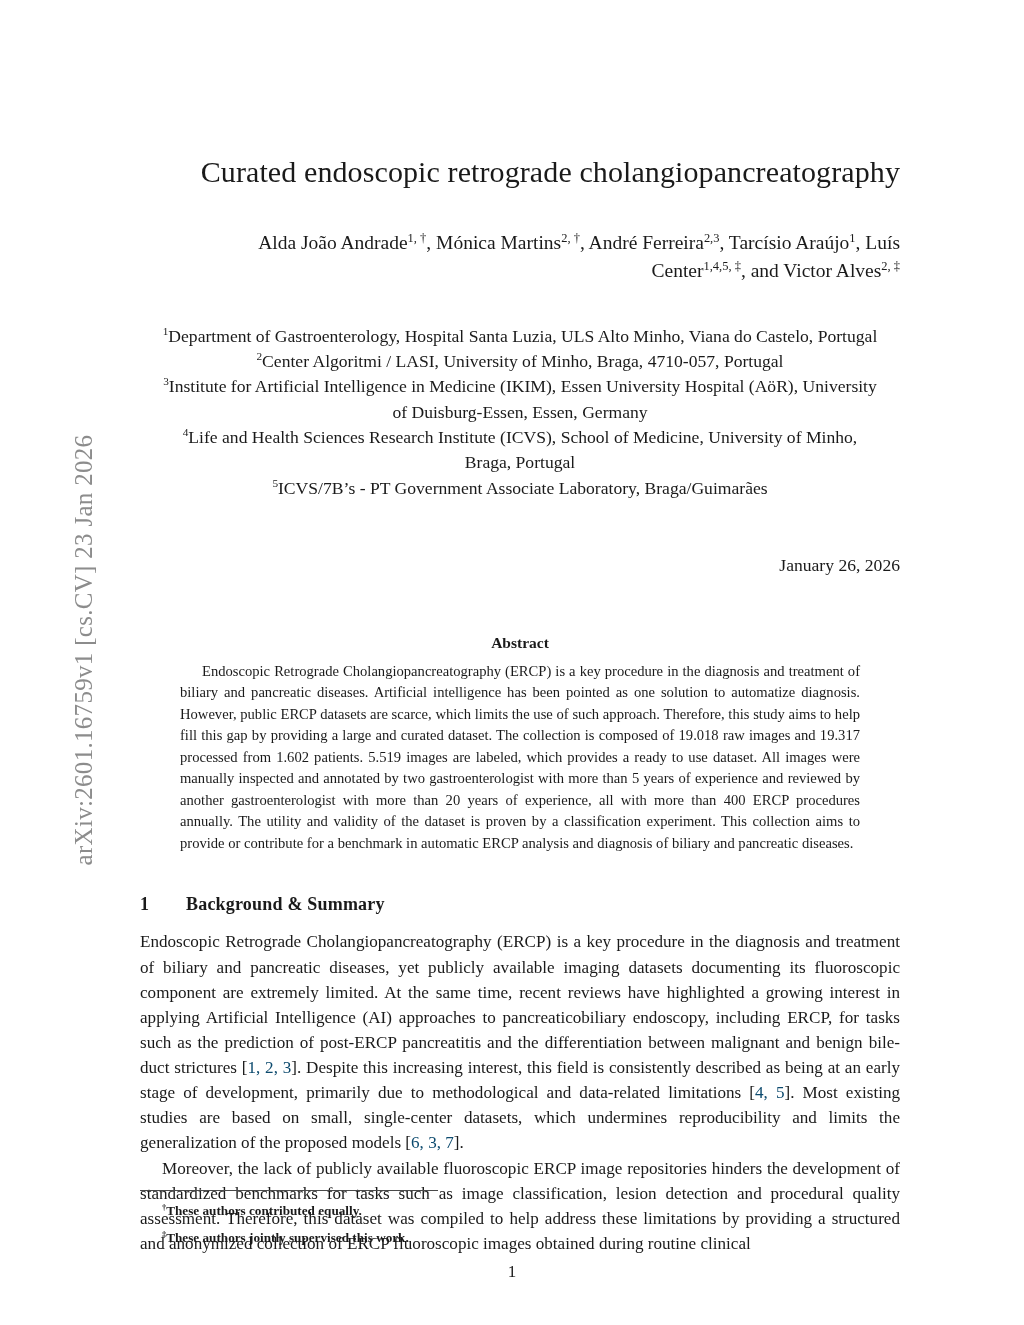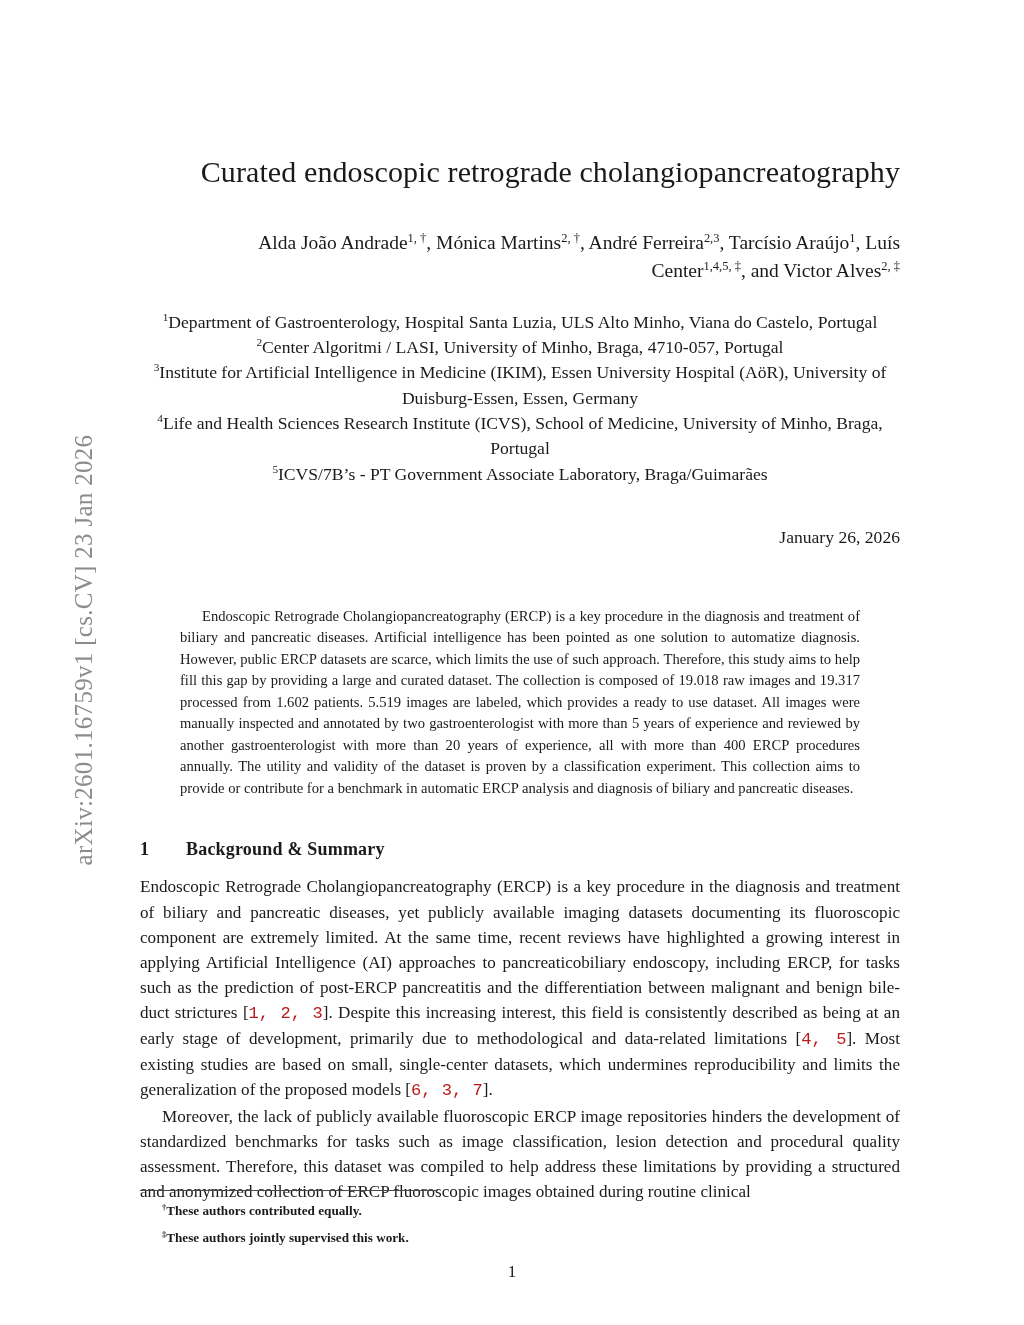--- a/index.html
+++ b/index.html
@@ -56,21 +56,21 @@
 
   #authors {
     margin: 0;
     padding-top: 38px;
     font-size: 19.5px;
     line-height: 1.45;
     text-align: right;
   }
 
   #affiliations {
-    margin: 4px;
+    margin: 18px;
     padding-top: 20px;
     font-size: 17.6px;
     line-height: 1.44;
     text-align: center;
   }
 
   #pubdate {
     margin: 0;
     padding-top: 36px;
     font-size: 17.6px;
@@ -121,21 +121,21 @@
     margin: 0;
     padding-top: 14px;
     font-size: 17.1px;
     line-height: 1.47;
     text-align: justify;
   }
   .body-par.indent {
     padding-top: 0;
     text-indent: 22px;
   }
-  .cite { color: #b91c1c; font-family: Liberation Mono, monospace; }
+  .cite { color: #0c4a6e; }
 
   
   #footnote-rule {
     position: absolute;
     left: 140px;
     top: 1190px;
     width: 298px;
     border-top: 1.1px solid #4a4a4a;
   }
   #footnotes {
@@ -179,20 +179,21 @@
       <sup>1</sup><span>Department of Gastroenterology, Hospital Santa Luzia, ULS Alto Minho, Viana do Castelo, Portugal</span><br>
       <sup>2</sup><span>Center Algoritmi / LASI, University of Minho, Braga, 4710-057, Portugal</span><br>
       <sup>3</sup><span>Institute for Artificial Intelligence in Medicine (IKIM), Essen University Hospital (AöR), University of Duisburg-Essen, Essen, Germany</span><br>
       <sup>4</sup><span>Life and Health Sciences Research Institute (ICVS), School of Medicine, University of Minho, Braga, Portugal</span><br>
       <sup>5</sup><span>ICVS/7B’s - PT Government Associate Laboratory, Braga/Guimarães</span>
     </p>
 
     <p id="pubdate">January 26, 2026</p>
 
     <div id="abstract-block">
+      <p id="abstract-heading">Abstract</p>
       <p id="abstract-body">Endoscopic Retrograde Cholangiopancreatography (ERCP) is a key procedure in the diagnosis and treatment of biliary and pancreatic diseases. Artificial intelligence has been pointed as one solution to automatize diagnosis. However, public ERCP datasets are scarce, which limits the use of such approach. Therefore, this study aims to help fill this gap by providing a large and curated dataset. The collection is composed of 19.018 raw images and 19.317 processed from 1.602 patients. 5.519 images are labeled, which provides a ready to use dataset. All images were manually inspected and annotated by two gastroenterologist with more than 5 years of experience and reviewed by another gastroenterologist with more than 20 years of experience, all with more than 400 ERCP procedures annually. The utility and validity of the dataset is proven by a classification experiment. This collection aims to provide or contribute for a benchmark in automatic ERCP analysis and diagnosis of biliary and pancreatic diseases.</p>
     </div>
 
     <h2 id="section-1">
       <span class="secnum">1</span><span>Background &amp; Summary</span>
     </h2>
 
     <p class="body-par"><span>Endoscopic Retrograde Cholangiopancreatography (ERCP) is a key procedure in the diagnosis and treatment of biliary and pancreatic diseases, yet publicly available imaging datasets documenting its fluoroscopic component are extremely limited. At the same time, recent reviews have highlighted a growing interest in applying Artificial Intelligence (AI) approaches to pancreaticobiliary endoscopy, including ERCP, for tasks such as the prediction of post-ERCP pancreatitis and the differentiation between malignant and benign bile-duct strictures [</span><span class="cite">1, 2, 3</span><span>]. Despite this increasing interest, this field is consistently described as being at an early stage of development, primarily due to methodological and data-related limitations [</span><span class="cite">4, 5</span><span>]. Most existing studies are based on small, single-center datasets, which undermines reproducibility and limits the generalization of the proposed models [</span><span class="cite">6, 3, 7</span><span>].</span></p>
 
     <p class="body-par indent">Moreover, the lack of publicly available fluoroscopic ERCP image repositories hinders the development of standardized benchmarks for tasks such as image classification, lesion detection and procedural quality assessment. Therefore, this dataset was compiled to help address these limitations by providing a structured and anonymized collection of ERCP fluoroscopic images obtained during routine clinical</p>

